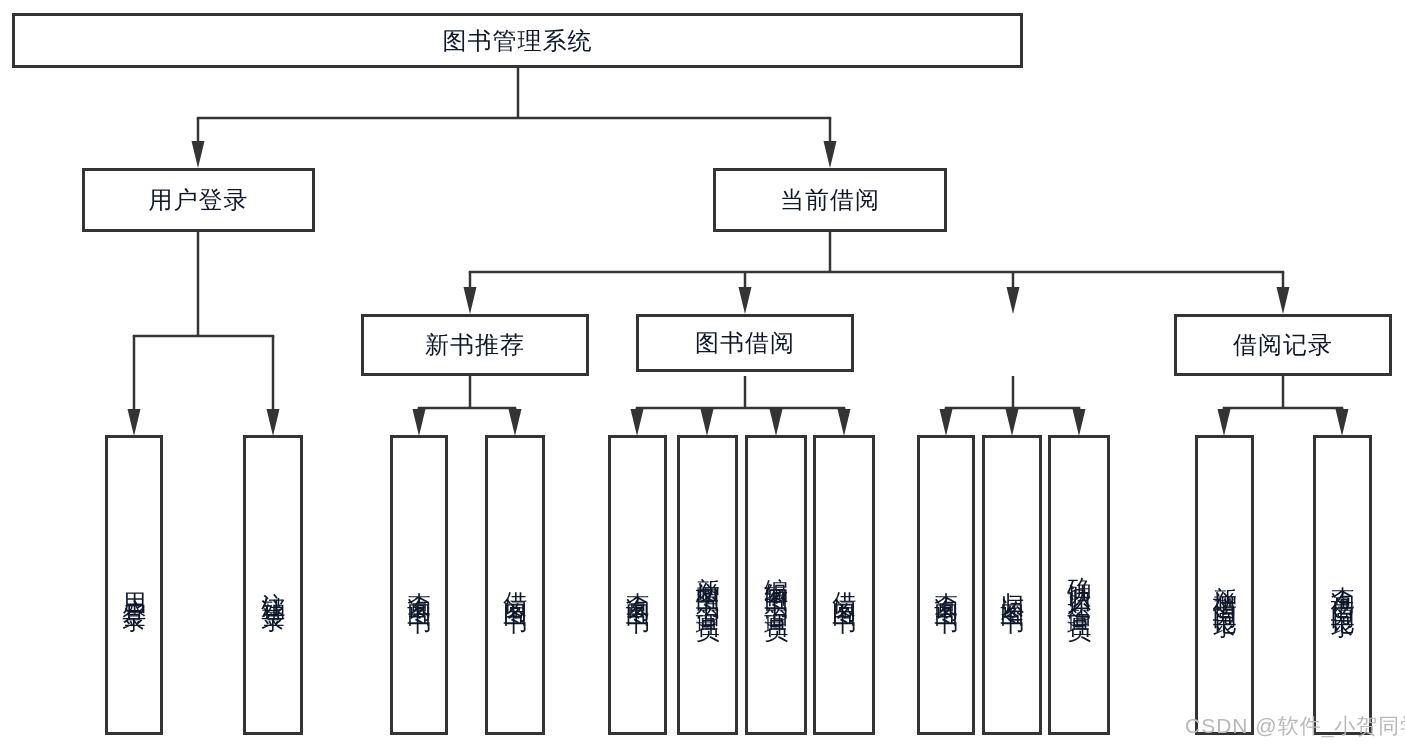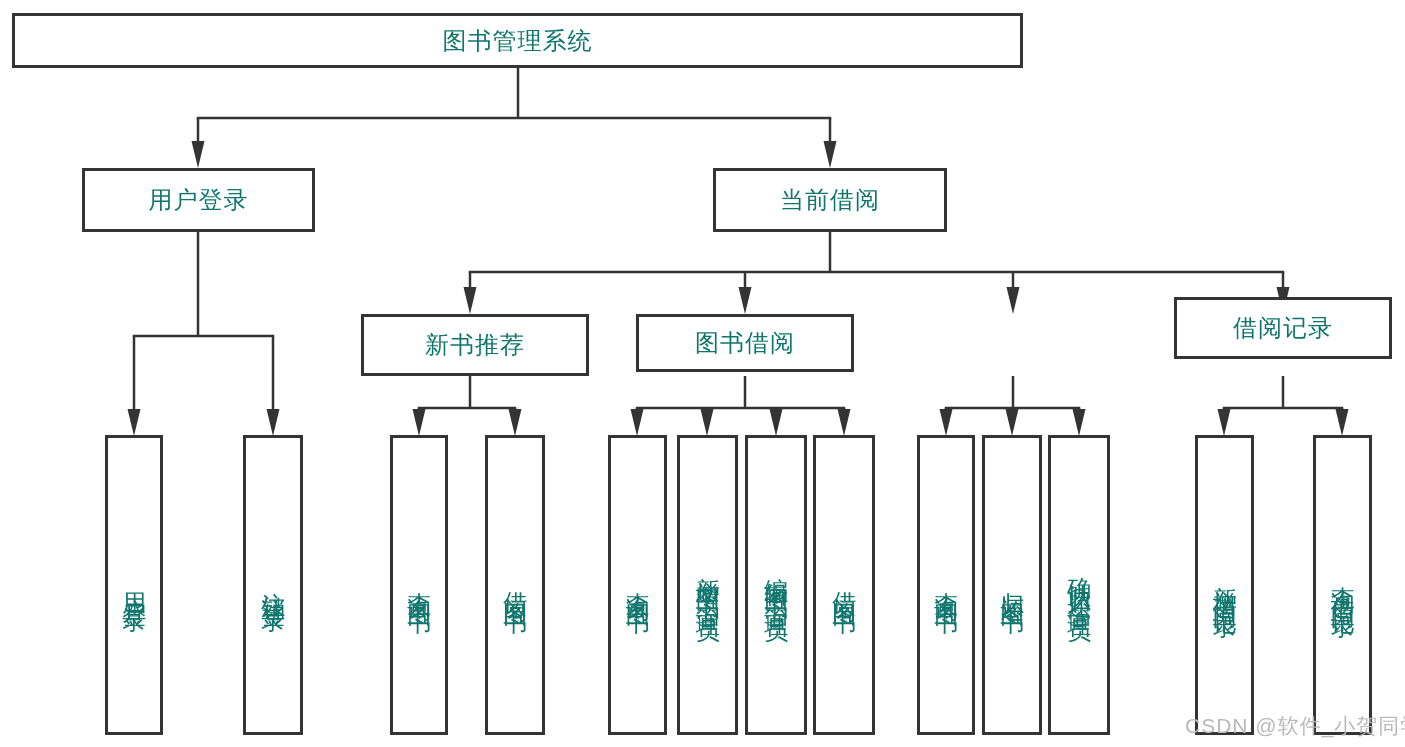--- a/index.html
+++ b/index.html
@@ -9,21 +9,21 @@
     background:#fff;
     font-family:"Liberation Sans","DejaVu Sans",sans-serif;
     overflow:hidden;
   }
   .connectors{position:absolute;left:0;top:0;width:1405px;height:747px;z-index:1;}
   .node{
     position:absolute;
     box-sizing:border-box;
     border:3px solid #343434;
     background:#fff;
-    color:#0f766e;
+    color:#0f172a;
     display:flex;
     align-items:center;
     justify-content:center;
     z-index:2;
     font-size:24px;
     letter-spacing:1px;
   }
   .node.vert{
     writing-mode:vertical-rl;
     text-orientation:mixed;
@@ -131,21 +131,21 @@
     </g>
   </svg>
 
   <div class="node" style="left:12px;top:13px;width:1011px;height:55px">图书管理系统</div>
 
   <div class="node" style="left:82px;top:168px;width:233px;height:64px">用户登录</div>
   <div class="node" style="left:713px;top:168px;width:234px;height:64px">当前借阅</div>
 
   <div class="node" style="left:361px;top:314px;width:228px;height:62px">新书推荐</div>
   <div class="node" style="left:636px;top:314px;width:218px;height:58px">图书借阅</div>
-  <div class="node" style="left:1174px;top:297px;width:218px;height:62px">借阅记录</div>
+  <div class="node" style="left:1174px;top:314px;width:218px;height:62px">借阅记录</div>
 
   <div class="node vert" style="left:105px;top:435px;width:58px;height:300px">用户登录</div>
   <div class="node vert" style="left:243px;top:435px;width:60px;height:300px">注销登录</div>
 
   <div class="node vert" style="left:390px;top:435px;width:58px;height:300px">查询图书</div>
   <div class="node vert" style="left:485px;top:435px;width:60px;height:300px">借阅图书</div>
 
   <div class="node vert" style="left:608px;top:435px;width:59px;height:300px">查询图书</div>
   <div class="node vert" style="left:677px;top:435px;width:61px;height:300px">新增图书（管理员）</div>
   <div class="node vert" style="left:745px;top:435px;width:62px;height:300px">编辑图书（管理员）</div>

